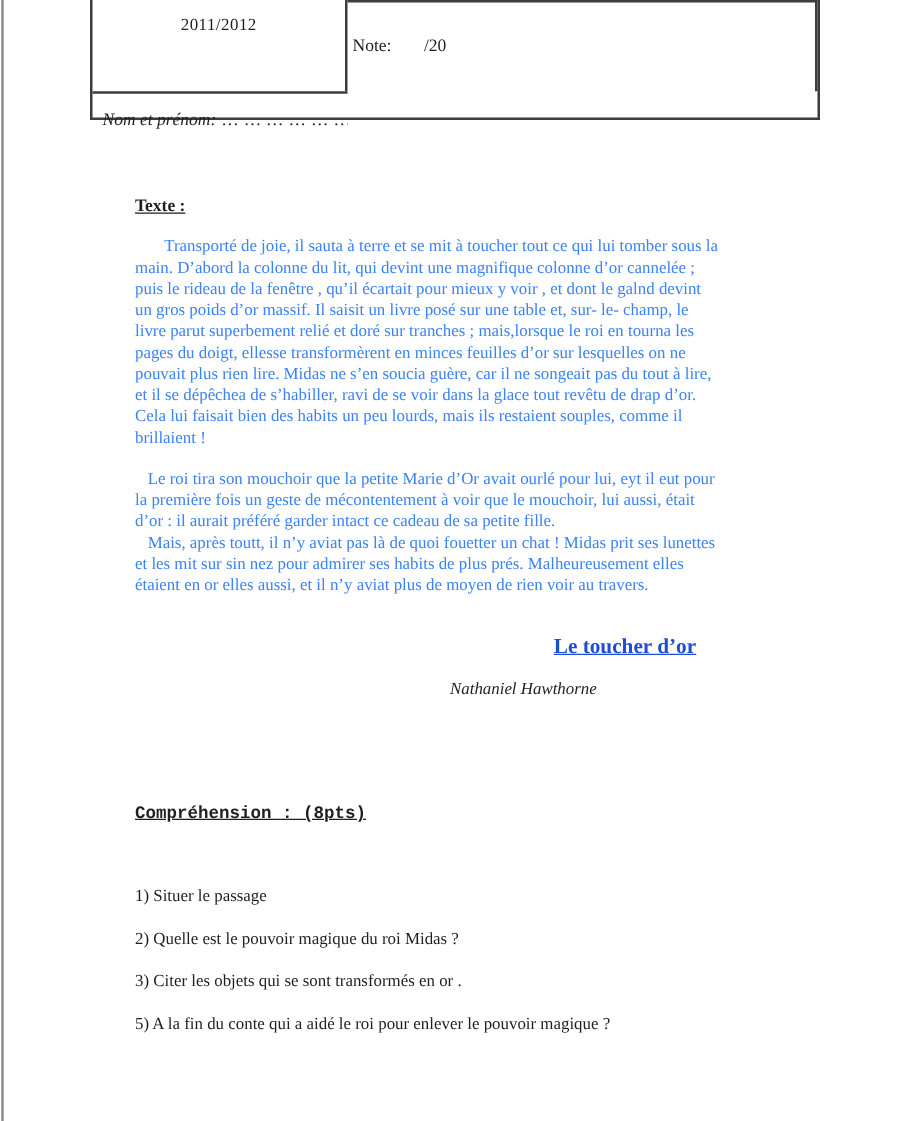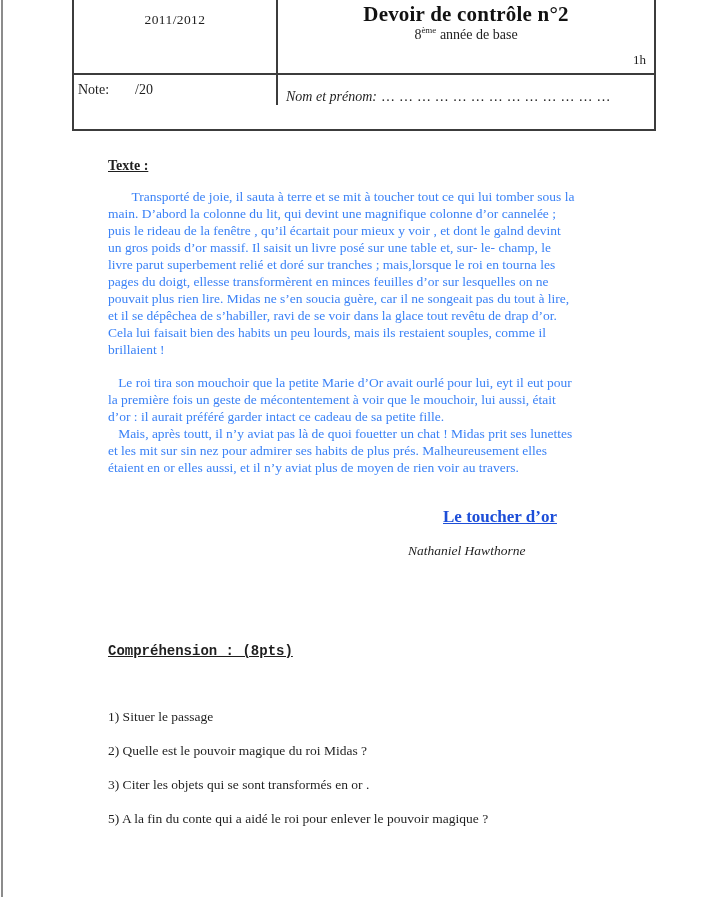--- a/index.html
+++ b/index.html
@@ -16,21 +16,21 @@
   
   .edge-line {
     position: absolute; left: 1px; top: 0;
     width: 2px; height: 897px;
     background: #8c8c8c;
   }
 
   
   .hdr-table {
     position: absolute; left: 72px; top: 0;
-    width: 584px; height: 131px;
+    width: 584px; height: 96px;
     display: grid;
     grid-template-columns: 204px 1fr;
     grid-template-rows: 73px 32px;
     border: 2px solid #3c3c3c;
     border-top: none;
     box-sizing: border-box;
   }
   .cell { box-sizing: border-box; }
   .c-year {
     border-right: 2px solid #3c3c3c;
@@ -69,44 +69,39 @@
   .para-1 { top: 188px; }
   .para-2 { top: 374px; }
 
   .story-title {
     position: absolute; left: 443px; top: 507px;
     font-size: 17px; font-weight: 700; text-decoration: underline;
     color: #1d4ed8;
   }
   .author {
     position: absolute; left: 360px; top: 543px;
-    font-size: 13.5px; font-style: italic; margin-left: 48px;
+    font-size: 13.5px; font-style: italic;
   }
   .comp-h {
     position: absolute; left: 108px; top: 643px;
     font-size: 14px; font-weight: 700; text-decoration: underline; font-family: Liberation Mono, monospace;
   }
   .questions { position: absolute; left: 108px; top: 708px; font-size: 13.5px; }
   .q { line-height: 18px; margin-bottom: 16px; white-space: pre; }
 </style>
 </head>
 <body>
 
 <div class="page">
 
   <div class="edge-line"></div>
 
   <div class="hdr-table">
     <div class="cell c-year">
       <span>2011/2012</span>
-    </div>
-    <div class="cell c-title">
-      <div class="doc-title">Devoir de contrôle n°2</div>
-      <div class="doc-subtitle"><span>8</span><sup>ème</sup><span> année de base</span></div>
-      <div class="duration">1h</div>
     </div>
     <div class="cell c-note">
       <span>Note:</span>
       <span>/20</span>
     </div>
     <div class="cell c-name">
       <span>Nom et prénom:</span>
       <span class="dots">… … … … … … … … … … … … …</span>
     </div>
   </div>

